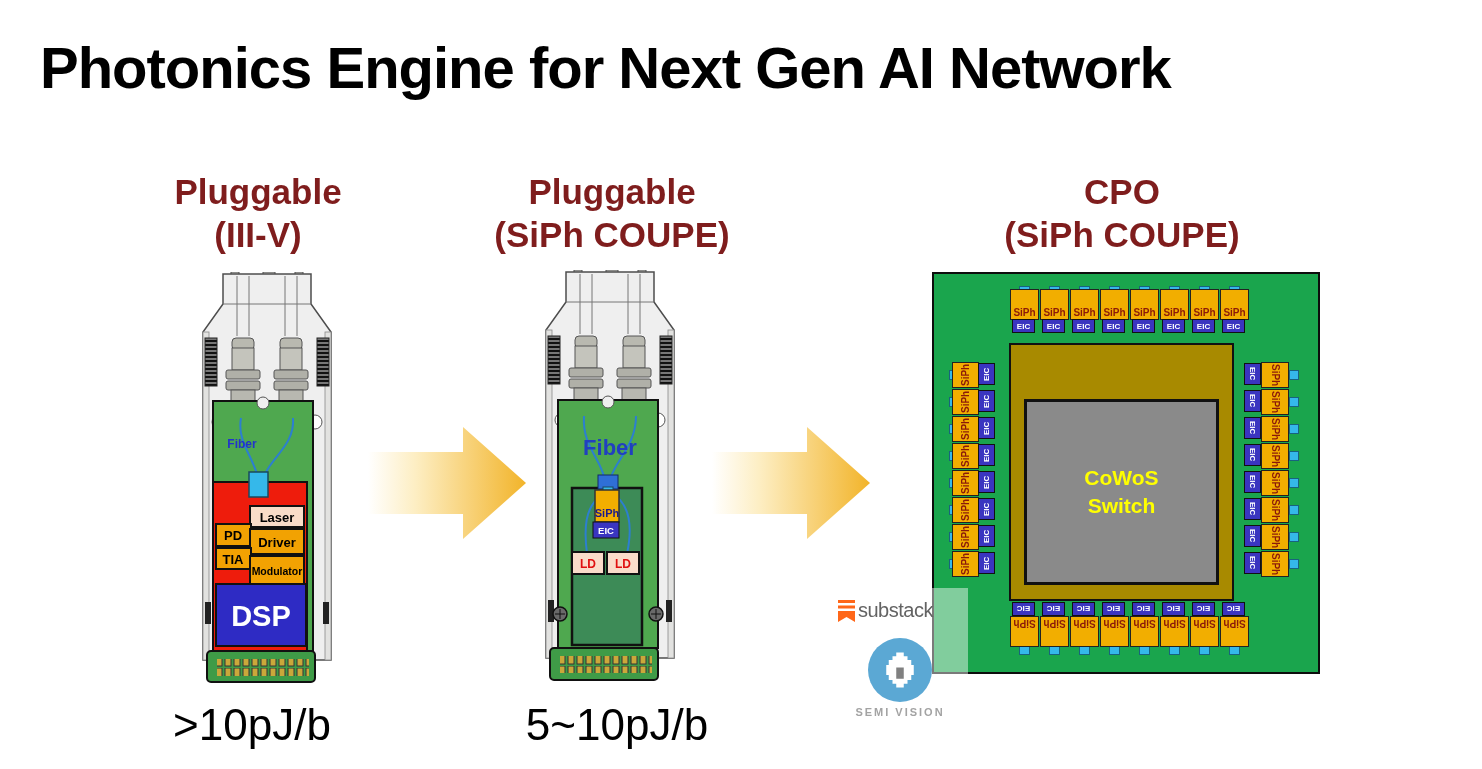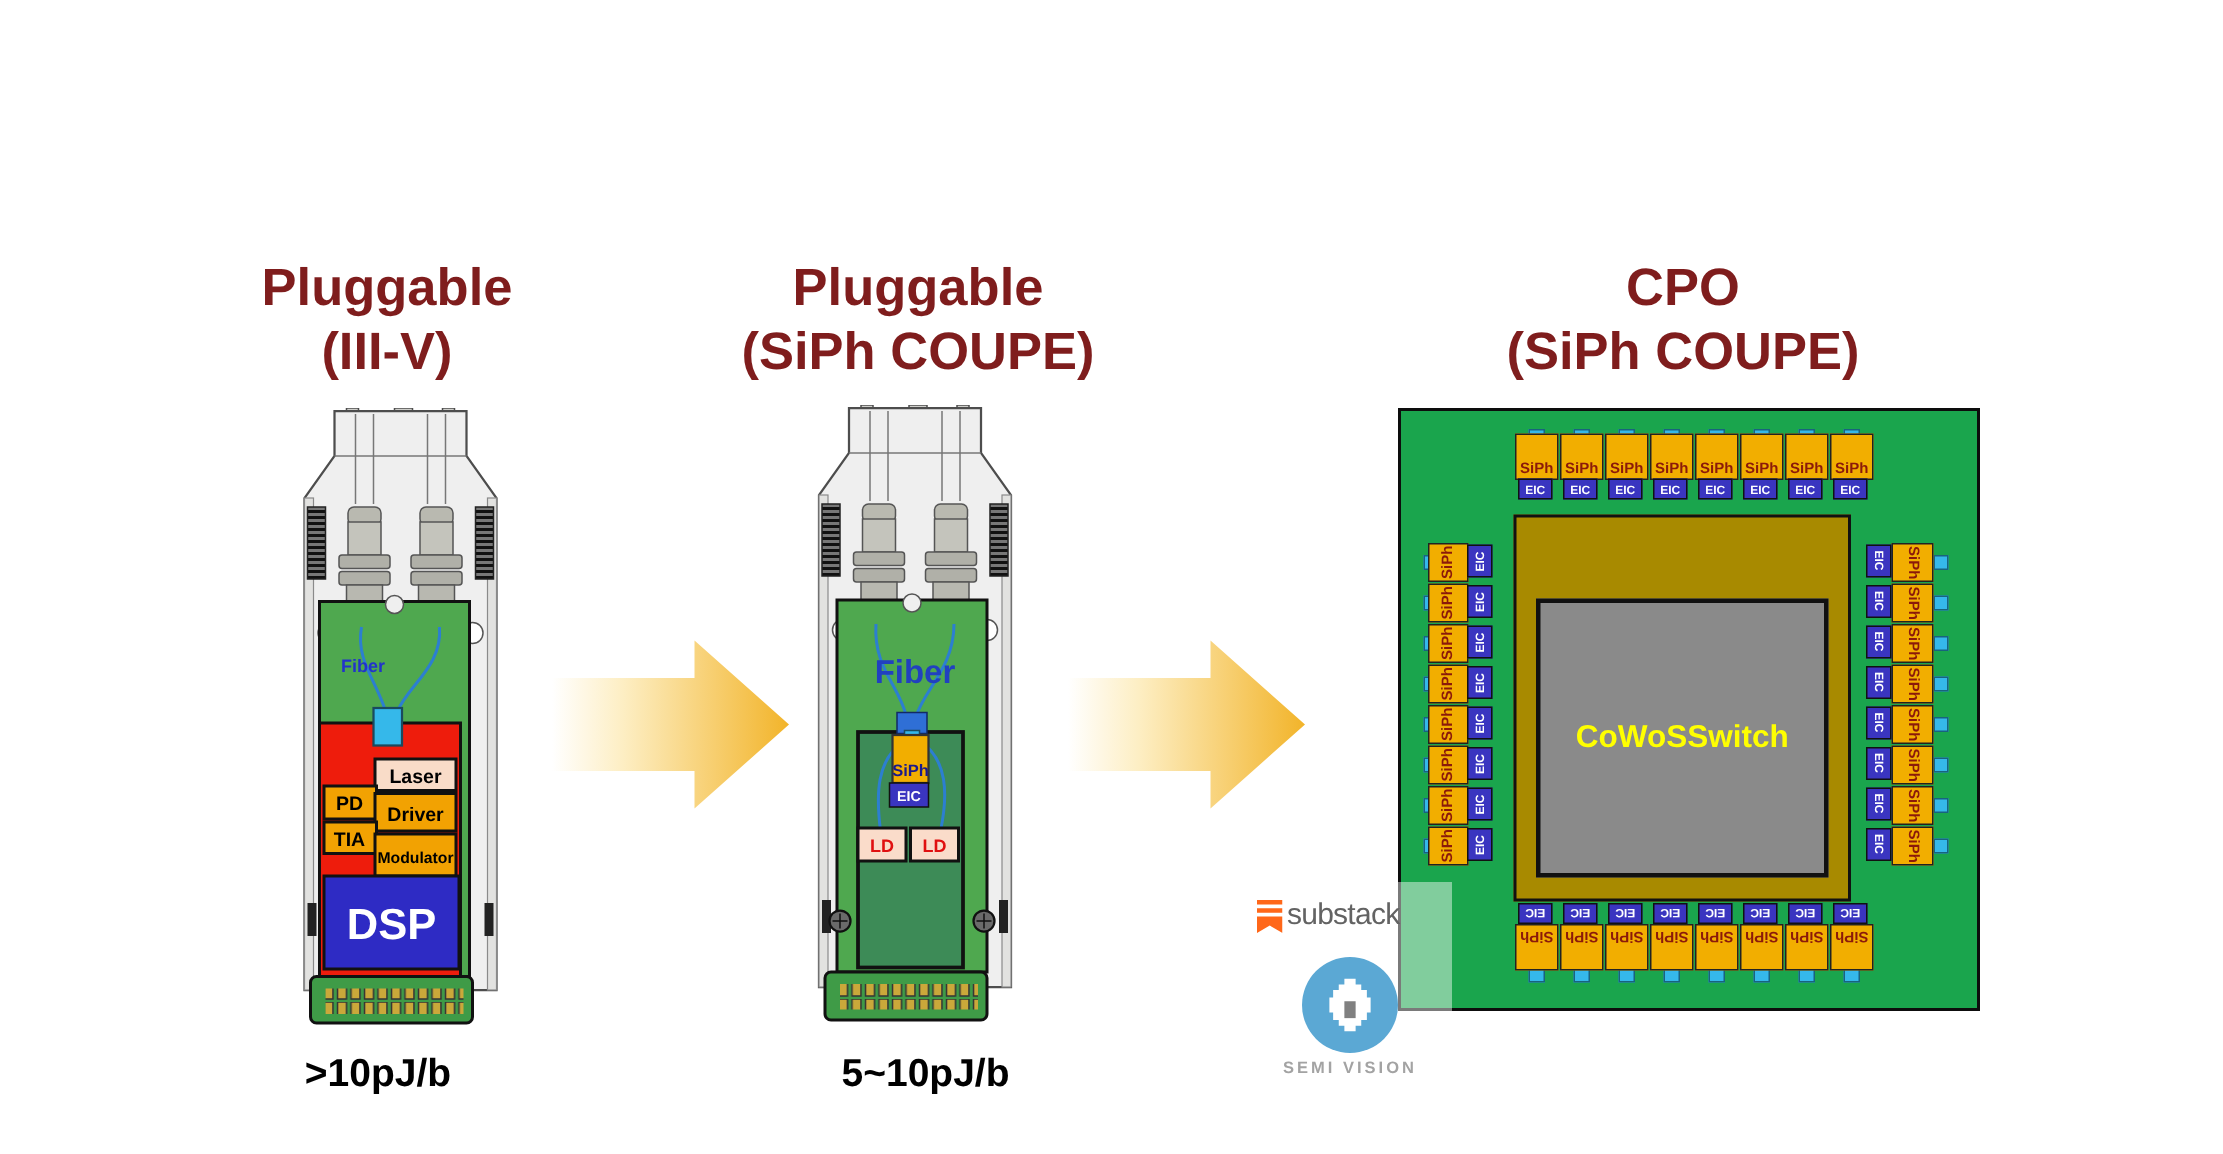--- a/index.html
+++ b/index.html
@@ -7,21 +7,21 @@
   #stage{position:relative;width:1482px;height:769px;background:#fff;overflow:hidden;}
 
   
   #main-title{position:absolute;left:40px;top:34px;font-size:58px;font-weight:800;
     letter-spacing:-1px;color:#000;white-space:nowrap;}
   .col-heading{position:absolute;width:320px;text-align:center;font-size:35px;
     font-weight:bold;color:#7f1d1d;line-height:43px;}
   #heading-1{left:98px;top:170px;}
   #heading-2{left:452px;top:170px;}
   #heading-3{left:962px;top:170px;}
-  .caption{position:absolute;width:320px;text-align:center;font-size:26px;font-weight:bold;color:#000;}
+  .caption{position:absolute;width:320px;text-align:center;font-size:44px;font-weight:normal;color:#000;}
   #caption-1{left:92px;top:700px;}
   #caption-2{left:457px;top:700px;}
   #caption-3{left:980px;top:700px;}
 
   
   #module-iiiv{position:absolute;left:179px;top:272px;}
   #module-siph{position:absolute;left:522px;top:270px;}
   svg text{font-family:"Liberation Sans", sans-serif;}
 
   
@@ -29,21 +29,21 @@
   #arrow-1{left:368px;top:418px;}
   #arrow-2{left:712px;top:418px;}
 
   
   #cpo-board{position:absolute;left:932px;top:272px;width:384px;height:398px;
     background:var(--board_green);border:2px solid #0d0d0d;}
   #cpo-substrate{position:absolute;left:75px;top:69px;width:221px;height:254px;
     background:var(--substrate_gold);border:2px solid #111;}
   #cpo-chip{position:absolute;left:13px;top:14px;right:13px;bottom:14px;
     background:var(--chip_gray);border:3px solid #111;
-    display:flex;flex-direction:row;align-items:center;justify-content:center;margin-top:40px;}
+    display:flex;flex-direction:column;align-items:center;justify-content:center;margin-top:40px;}
   .switch-line{color:var(--switch_text_yellow);font-size:21px;font-weight:bold;line-height:28px;}
 
   .cpo-row{position:absolute;display:flex;gap:1px;}
   #cpo-top-modules{left:76px;top:12px;}
   #cpo-bottom-modules{left:76px;top:328px;}
   .cpo-col{position:absolute;display:flex;flex-direction:column;gap:1px;}
   #cpo-left-modules{left:18px;top:88px;}
   #cpo-right-modules{left:310px;top:88px;}
 
   .cpo-mod{position:relative;}
@@ -84,20 +84,21 @@
   #semivision-wm{position:absolute;left:855px;top:638px;width:90px;text-align:center;}
   #semivision-circle{width:64px;height:64px;border-radius:50%;background:var(--semivision_blue);
     margin:0 auto;display:flex;align-items:center;justify-content:center;}
   #semivision-text{margin-top:4px;font-size:11px;font-weight:bold;color:#a3a3a3;letter-spacing:2px;}
 </style>
 </head>
 <body>
 
 <div id="stage">
 
+  <div id="main-title">Photonics Engine for Next Gen AI Network</div>
 
   <div class="col-heading" id="heading-1">
     <div>Pluggable</div>
     <div>(III-V)</div>
   </div>
   <div class="col-heading" id="heading-2">
     <div>Pluggable</div>
     <div>(SiPh COUPE)</div>
   </div>
   <div class="col-heading" id="heading-3">

